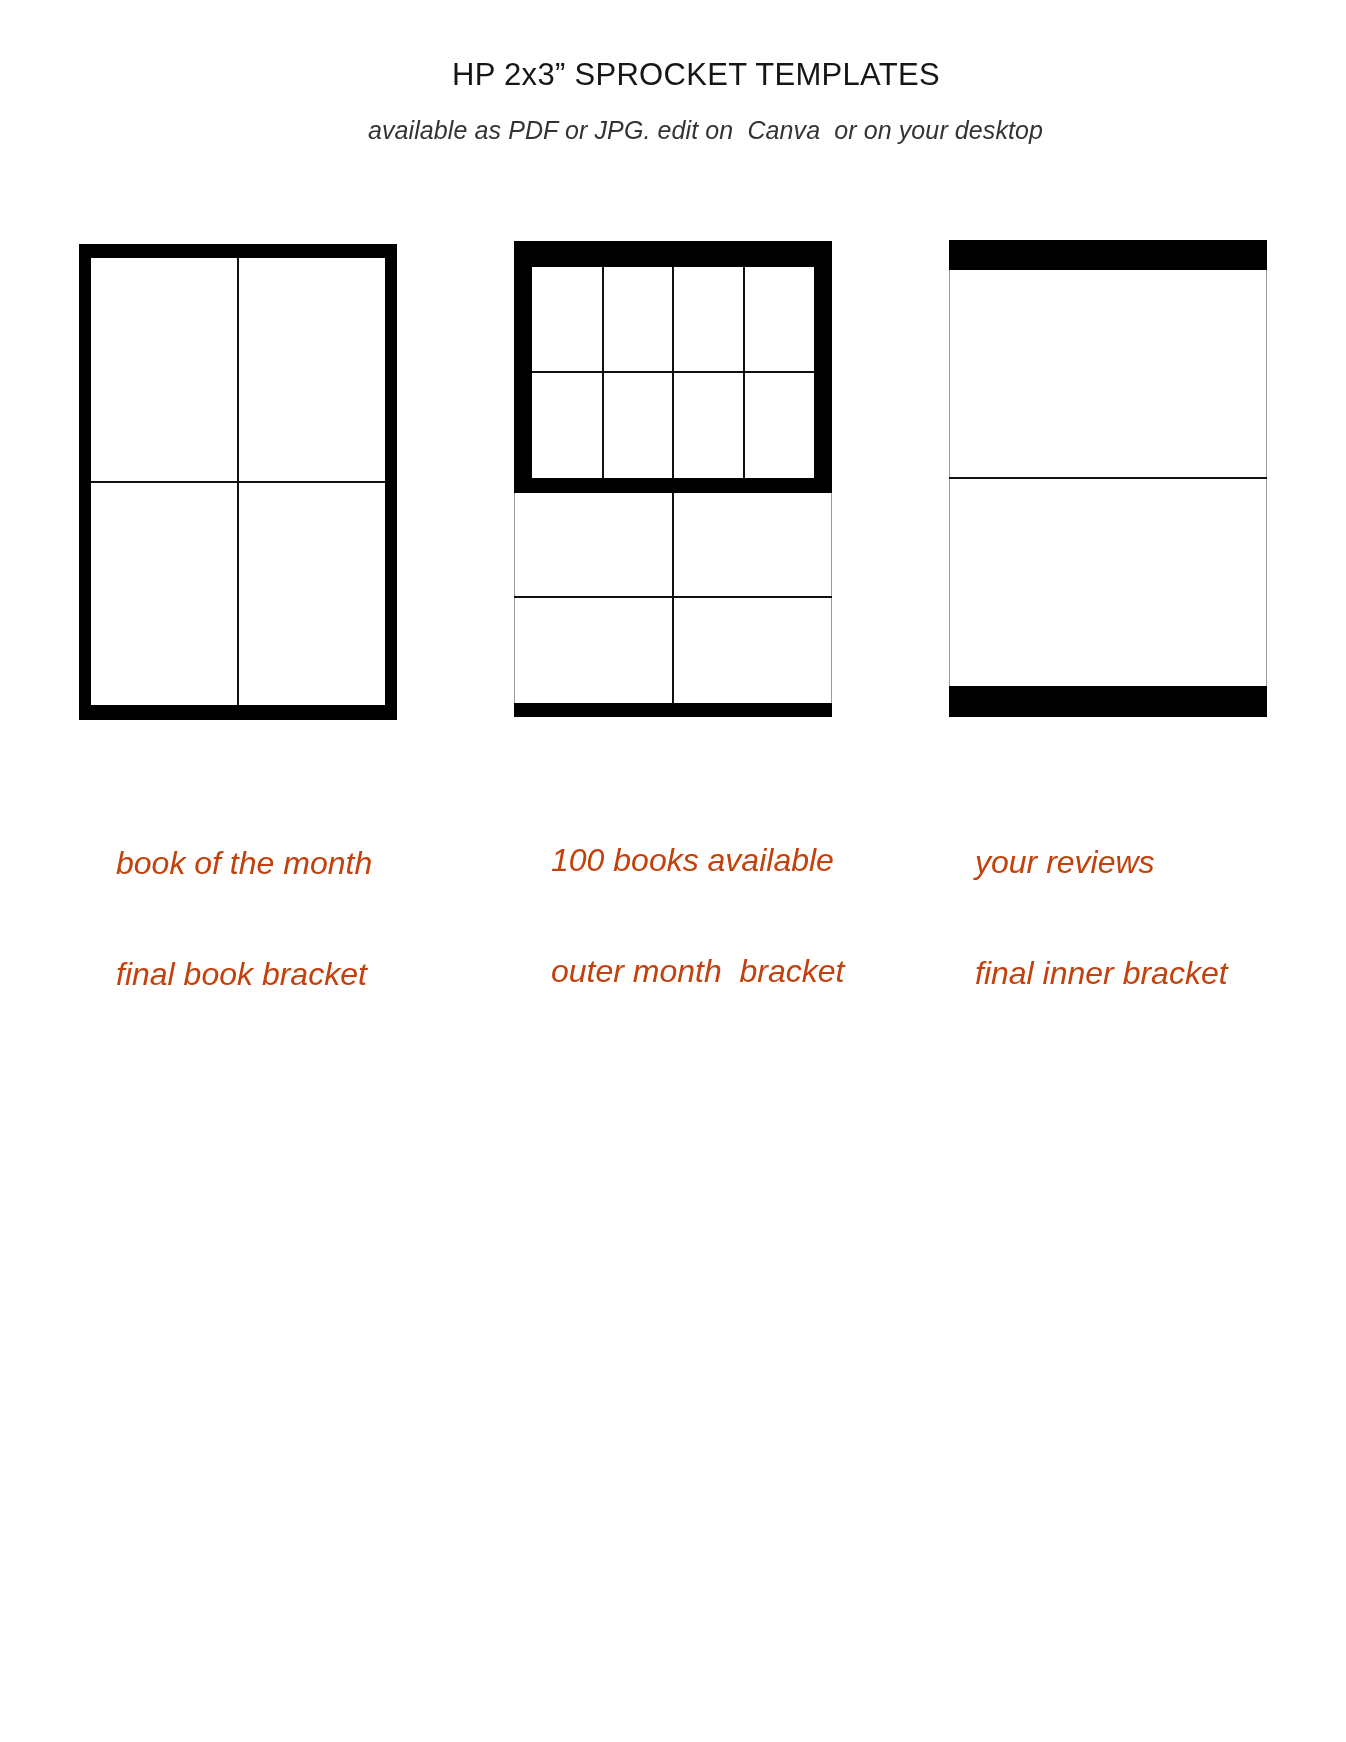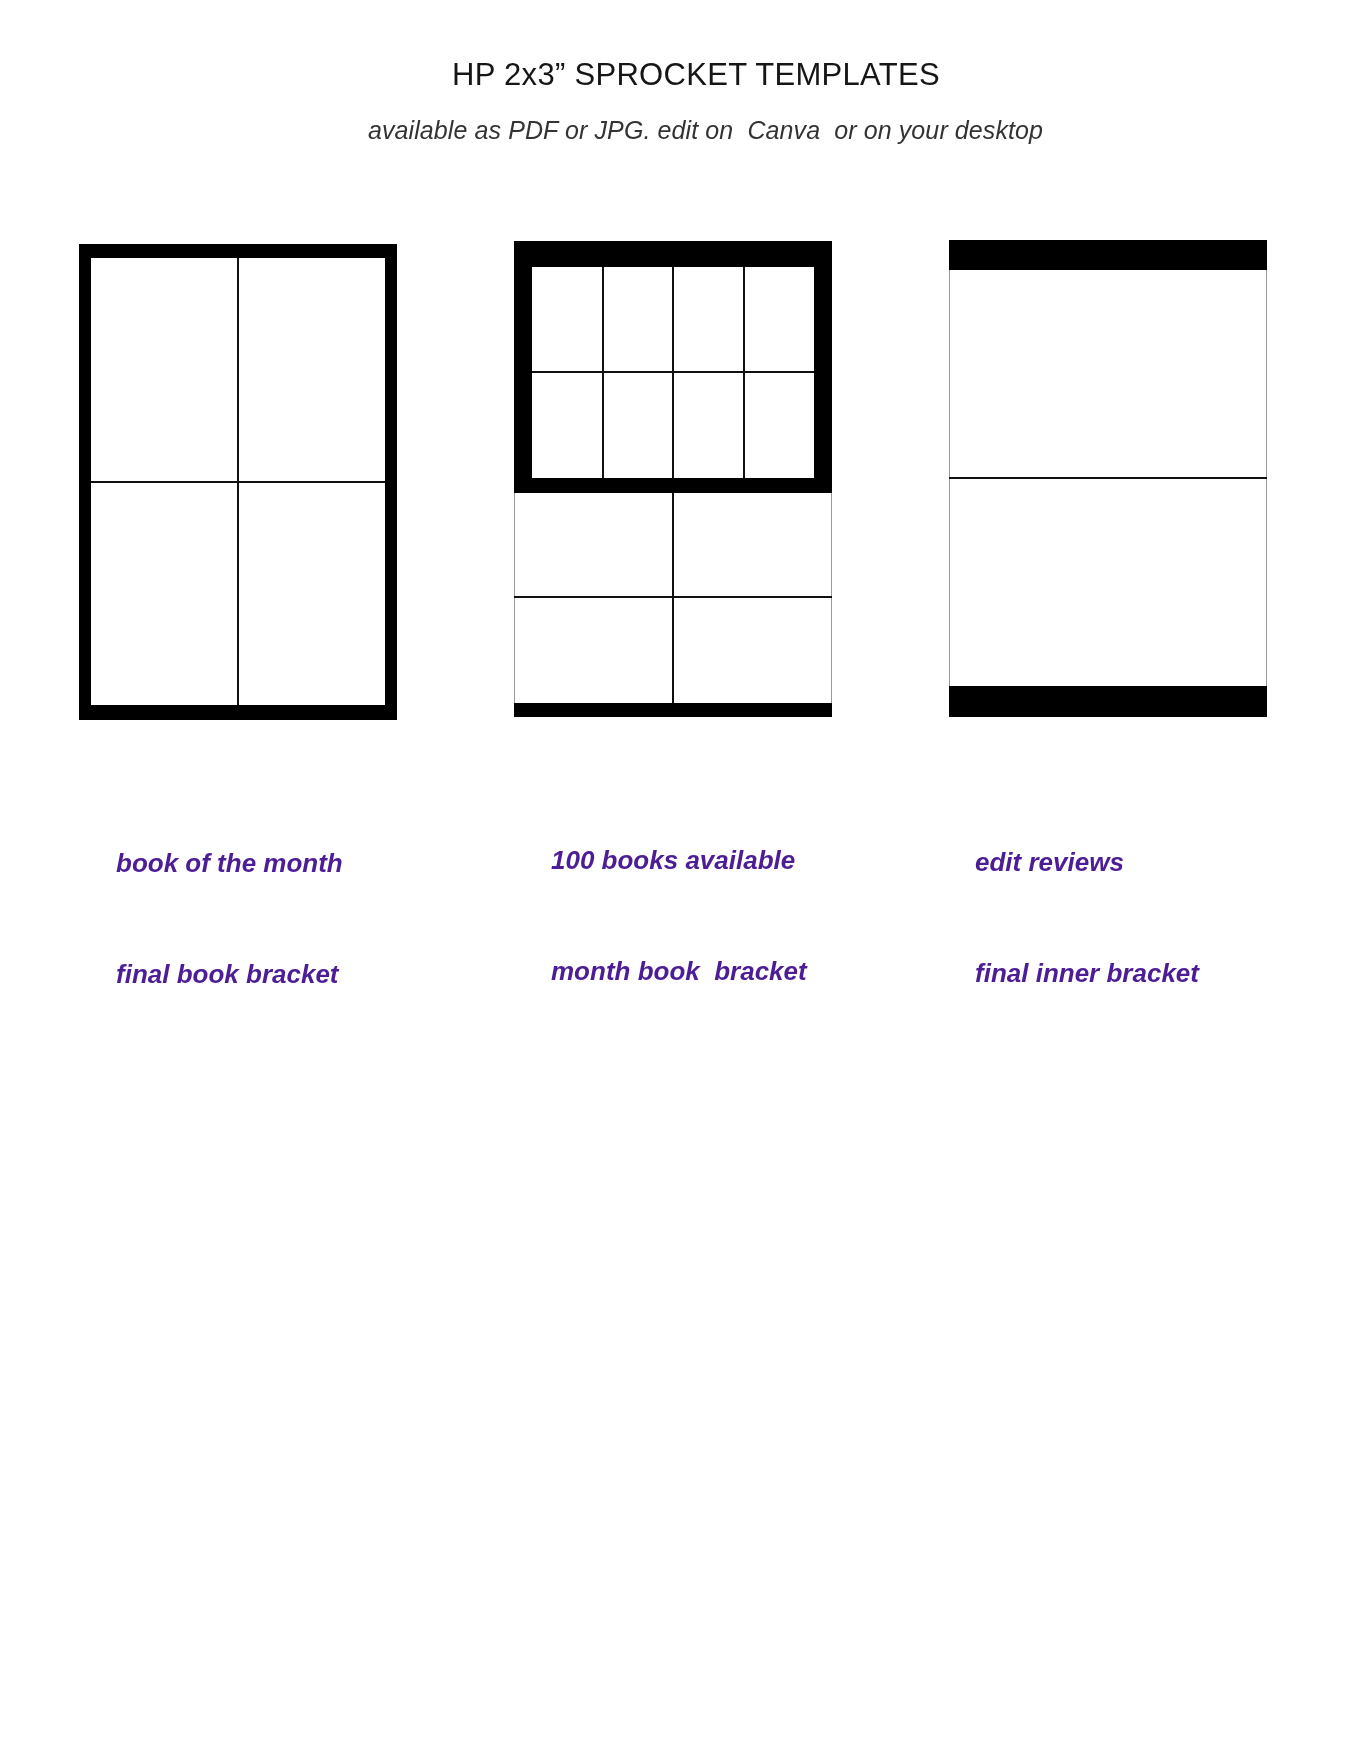--- a/index.html
+++ b/index.html
@@ -54,24 +54,24 @@
     #f1 { left: 79px; top: 244px; width: 318px; height: 476px; }
     
     #f2 { left: 514px; top: 241px; width: 318px; height: 476px; }
     
     #f3 { left: 949px; top: 240px; width: 318px; height: 477px; }
 
     .caption {
       position: absolute;
       font-family: "Liberation Sans", sans-serif;
       font-style: italic;
-      font-weight: 700;
-      font-size: 26px;
+      font-weight: 400;
+      font-size: 32px;
       line-height: 37px;
-      color: #4c1d95;
+      color: #c2410c;
       white-space: pre;
     }
     .caption span { display: block; }
     #cap1 { left: 116px; top: 771px; }
     #cap2 { left: 551px; top: 768px; }
     #cap3 { left: 975px; top: 770px; }
   </style>
 </head>
 <body>
 
@@ -117,20 +117,20 @@
     <div class="ln" style="left:0;top:237px;width:318px;height:2px;"></div>
     <div class="blk" style="left:0;bottom:0;width:318px;height:31px;"></div>
   </div>
 
   <div class="caption" id="cap1">
     <span>book of the month</span>
     <span>final book bracket</span>
   </div>
   <div class="caption" id="cap2">
     <span>100 books available</span>
-    <span>month book  bracket</span>
+    <span>outer month  bracket</span>
   </div>
   <div class="caption" id="cap3">
-    <span>edit reviews</span>
+    <span>your reviews</span>
     <span>final inner bracket</span>
   </div>
 
 </div>
 
 </body></html>

